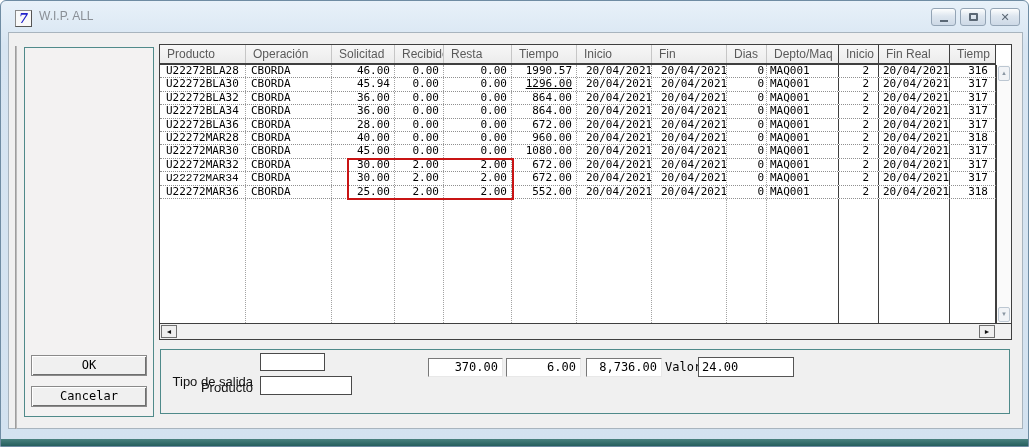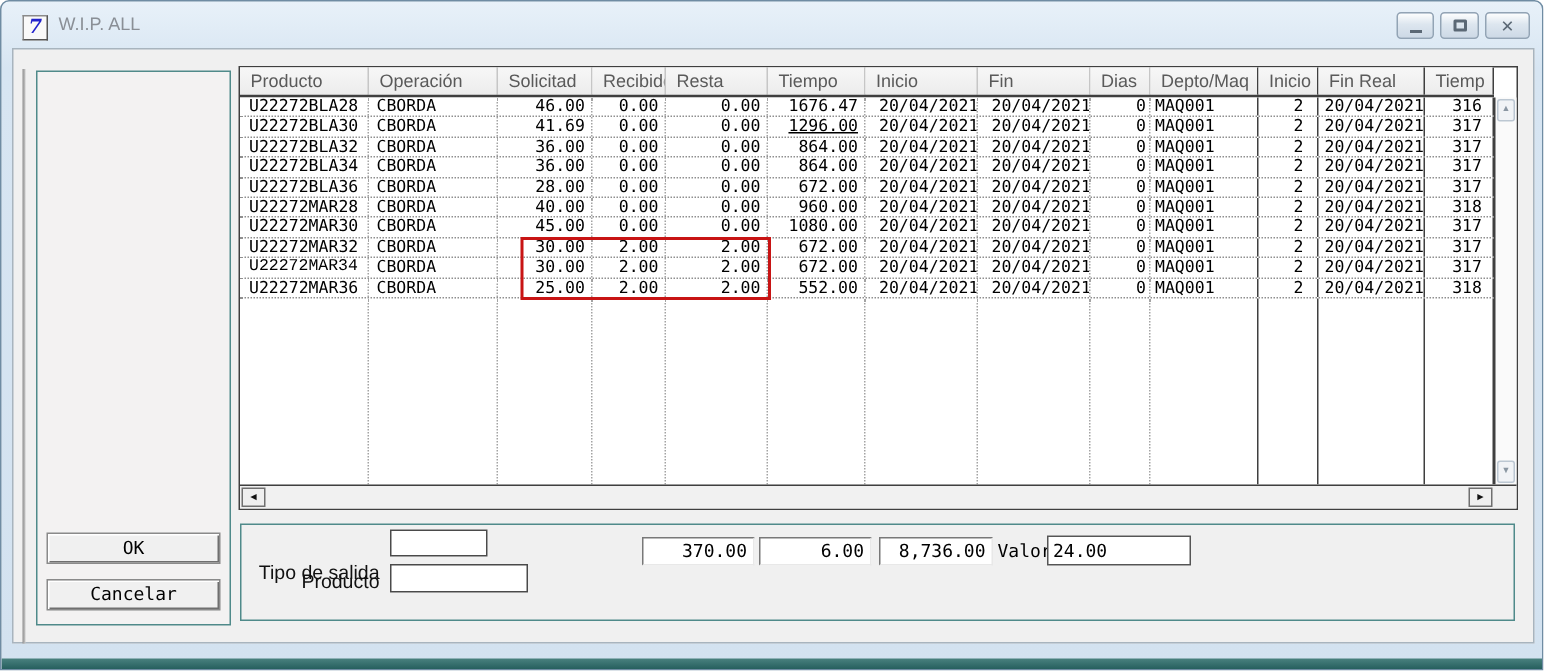--- a/index.html
+++ b/index.html
@@ -138,33 +138,33 @@
           <div class="hcell sep-solid" style="flex: 0 0 46px;">Tiemp</div>
         </div>
       <div class="grid-body">
         <div class="grid-rows" id="grid-rows">
             <div class="grow">
               <div class="cell l" style="flex: 0 0 86px; padding-left: 6px;">U22272BLA28</div>
               <div class="cell l" style="flex: 0 0 86px; padding-left: 5px;">CBORDA</div>
               <div class="cell r" style="flex: 0 0 63px;">46.00</div>
               <div class="cell r" style="flex: 0 0 49px;">0.00</div>
               <div class="cell r" style="flex: 0 0 68px;">0.00</div>
-              <div class="cell r" style="flex: 0 0 65px;">1676.47</div>
+              <div class="cell r" style="flex: 0 0 65px;">1990.57</div>
               <div class="cell l" style="flex: 0 0 75px; padding-left: 9px;">20/04/2021</div>
               <div class="cell l" style="flex: 0 0 75px; padding-left: 9px;">20/04/2021</div>
               <div class="cell r" style="flex: 0 0 40px; padding-right: 2px;">0</div>
               <div class="cell l sep-solid" style="flex: 0 0 72px; padding-left: 3px;">MAQ001</div>
               <div class="cell r sep-solid" style="flex: 0 0 40px; padding-right: 9px;">2</div>
               <div class="cell l sep-solid" style="flex: 0 0 71px; padding-left: 4px;">20/04/2021</div>
               <div class="cell r sep-solid" style="flex: 0 0 46px; padding-right: 7px;">316</div>
             </div>
             <div class="grow">
               <div class="cell l" style="flex: 0 0 86px; padding-left: 6px;">U22272BLA30</div>
               <div class="cell l" style="flex: 0 0 86px; padding-left: 5px;">CBORDA</div>
-              <div class="cell r" style="flex: 0 0 63px;">41.69</div>
+              <div class="cell r" style="flex: 0 0 63px;">45.94</div>
               <div class="cell r" style="flex: 0 0 49px;">0.00</div>
               <div class="cell r" style="flex: 0 0 68px;">0.00</div>
               <div class="cell r" style="flex: 0 0 65px; text-decoration: underline;">1296.00</div>
               <div class="cell l" style="flex: 0 0 75px; padding-left: 9px;">20/04/2021</div>
               <div class="cell l" style="flex: 0 0 75px; padding-left: 9px;">20/04/2021</div>
               <div class="cell r" style="flex: 0 0 40px; padding-right: 2px;">0</div>
               <div class="cell l sep-solid" style="flex: 0 0 72px; padding-left: 3px;">MAQ001</div>
               <div class="cell r sep-solid" style="flex: 0 0 40px; padding-right: 9px;">2</div>
               <div class="cell l sep-solid" style="flex: 0 0 71px; padding-left: 4px;">20/04/2021</div>
               <div class="cell r sep-solid" style="flex: 0 0 46px; padding-right: 7px;">317</div>

